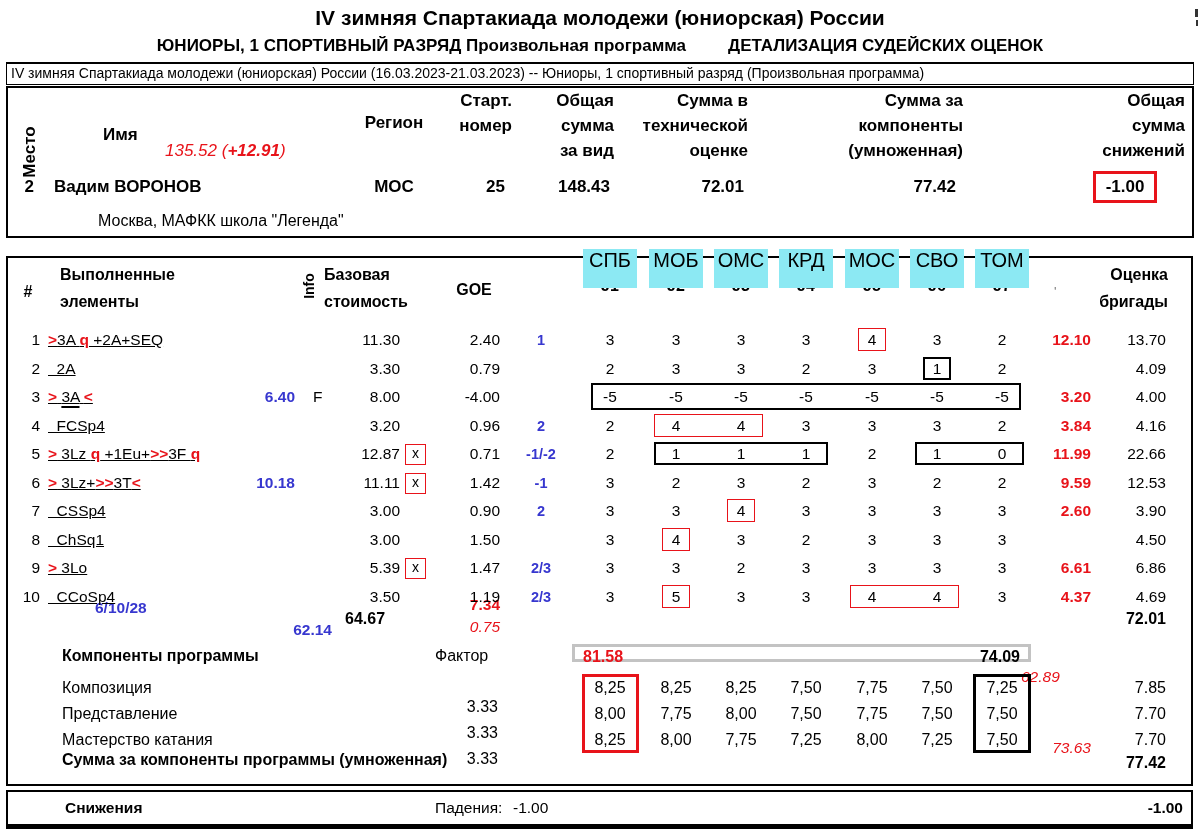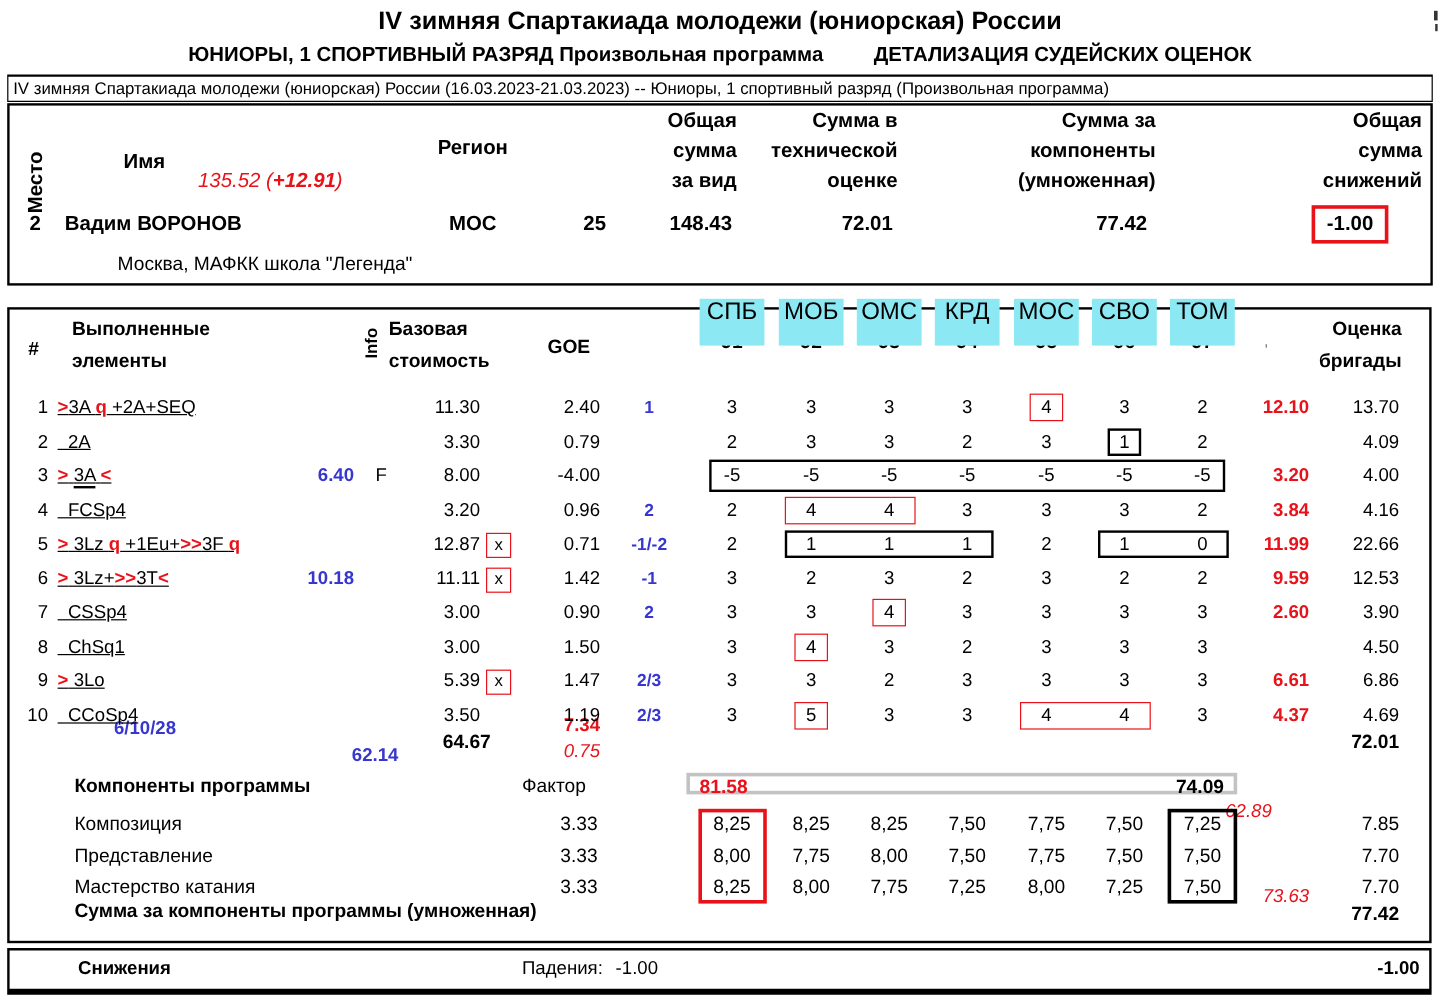--- a/index.html
+++ b/index.html
@@ -44,21 +44,21 @@
   .cl-flag  { left:313px; }
   .cl-base  { left:338px; width:62px; text-align:right; }
   .cl-x     { left:405px; top:3.5px; width:21px; height:21px; line-height:17px;
               text-align:center; border:1.6px solid #e8131a; font-size:14px; }
   .cl-goe   { left:443px; width:57px; text-align:right; }
   .cl-note  { left:509px; width:64px; text-align:center; font-size:14.5px; }
   .cl-score { width:60px; text-align:center; }
   .cl-red   { left:1021px; width:70px; text-align:right; }
   .cl-panel { left:1096px; width:70px; text-align:right; }
   .cl-cname { left:62px; }
-  .cl-cfactor { left:440px; width:58px; text-align:right; }
+  .cl-cfactor { left:440px; width:58px; text-align:right;margin-top:19px; }
   .blue { color:#3737cf; font-weight:bold; }
   .redb { color:#e8131a; font-weight:bold; }
   .redi { color:#e8131a; font-style:italic; }
   .bold { font-weight:bold; }
   .seg-r { color:#e8131a; font-weight:bold; }
   .seg-u { text-decoration:underline; text-decoration-thickness:2px; text-underline-offset:4px; }
   .scorebox { position:absolute; }
   .sb-red { border:1.6px solid #e8131a; }
   .sb-black { border:2px solid #000; }
   .sb-wide { border:2.5px solid #000; }
@@ -82,20 +82,22 @@
   </div>
   <div class="event-bar">IV зимняя Спартакиада молодежи (юниорская) России (16.03.2023-21.03.2023)  --  Юниоры, 1 спортивный разряд  (Произвольная программа)</div>
 
   <div class="skater-box">
     <div class="vert" style="left:8px;top:10px;width:28px;height:108px;font-size:17px">
       <span>Место</span>
     </div>
     <div class="abs b17" style="left:95px;top:34px">Имя</div>
     <div class="abs pb" style="left:157px;top:50px"><span>135.52 (</span><span class="pbb">+12.91</span><span>)</span></div>
     <div class="abs b17" style="left:336px;top:22px;width:100px;text-align:center">Регион</div>
+    <div class="abs b17 pre" style="left:404px;top:0;width:100px;text-align:right">Старт.
+номер</div>
     <div class="abs b17 pre" style="left:506px;top:0;width:100px;text-align:right">Общая
 сумма
 за вид</div>
     <div class="abs b17 pre" style="left:775px;top:0;width:180px;text-align:right">Сумма за
 компоненты
 (умноженная)</div>
     <div class="abs b17 pre" style="left:590px;top:0;width:150px;text-align:right">Сумма в
 технической
 оценке</div>
     <div class="abs b17 pre" style="left:1037px;top:0;width:140px;text-align:right">Общая
@@ -123,21 +125,21 @@
   </div>
   <div class="abs hdr16 pre" style="left:324px;top:261px">Базовая
 стоимость</div>
   <div class="abs hdr16" style="left:438px;top:276px;width:72px;text-align:center">GOE</div>
   <div class="abs hdr16 pre" style="left:1090px;top:261px;width:78px;text-align:right">Оценка
 бригады</div>
   <div class="abs" style="left:1054px;top:284px;font-size:13px;color:#777">'</div>
 
   <div class="abs blue" style="left:95px;top:599px;font-size:15.5px">6/10/28</div>
   <div class="abs blue" style="left:270px;top:621px;width:62px;text-align:right;font-size:15.5px">62.14</div>
-  <div class="abs bold" style="left:345px;top:610px;width:64px;text-align:right;font-size:16px">64.67</div>
+  <div class="abs bold" style="left:345px;top:610px;width:64px;font-size:16px">64.67</div>
   <div class="abs redb" style="left:443px;top:596px;width:57px;text-align:right;font-size:15.5px">7.34</div>
   <div class="abs redi" style="left:445px;top:618px;width:55px;text-align:right;font-size:15.5px">0.75</div>
   <div class="abs bold" style="left:1096px;top:610px;width:70px;text-align:right;font-size:16px">72.01</div>
   <div class="abs redi" style="left:1021px;top:668px;width:70px;text-align:left;font-size:15.5px">62.89</div>
 
   <div class="abs bold" style="left:62px;top:647px;font-size:16px">Компоненты программы</div>
   <div class="abs" style="left:435px;top:647px;font-size:16px">Фактор</div>
   <div class="factor-box">
     <span class="abs redb" style="left:8px;top:1px;font-size:16px">81.58</span>
     <span class="abs bold" style="right:8px;top:1px;font-size:16px">74.09</span>

